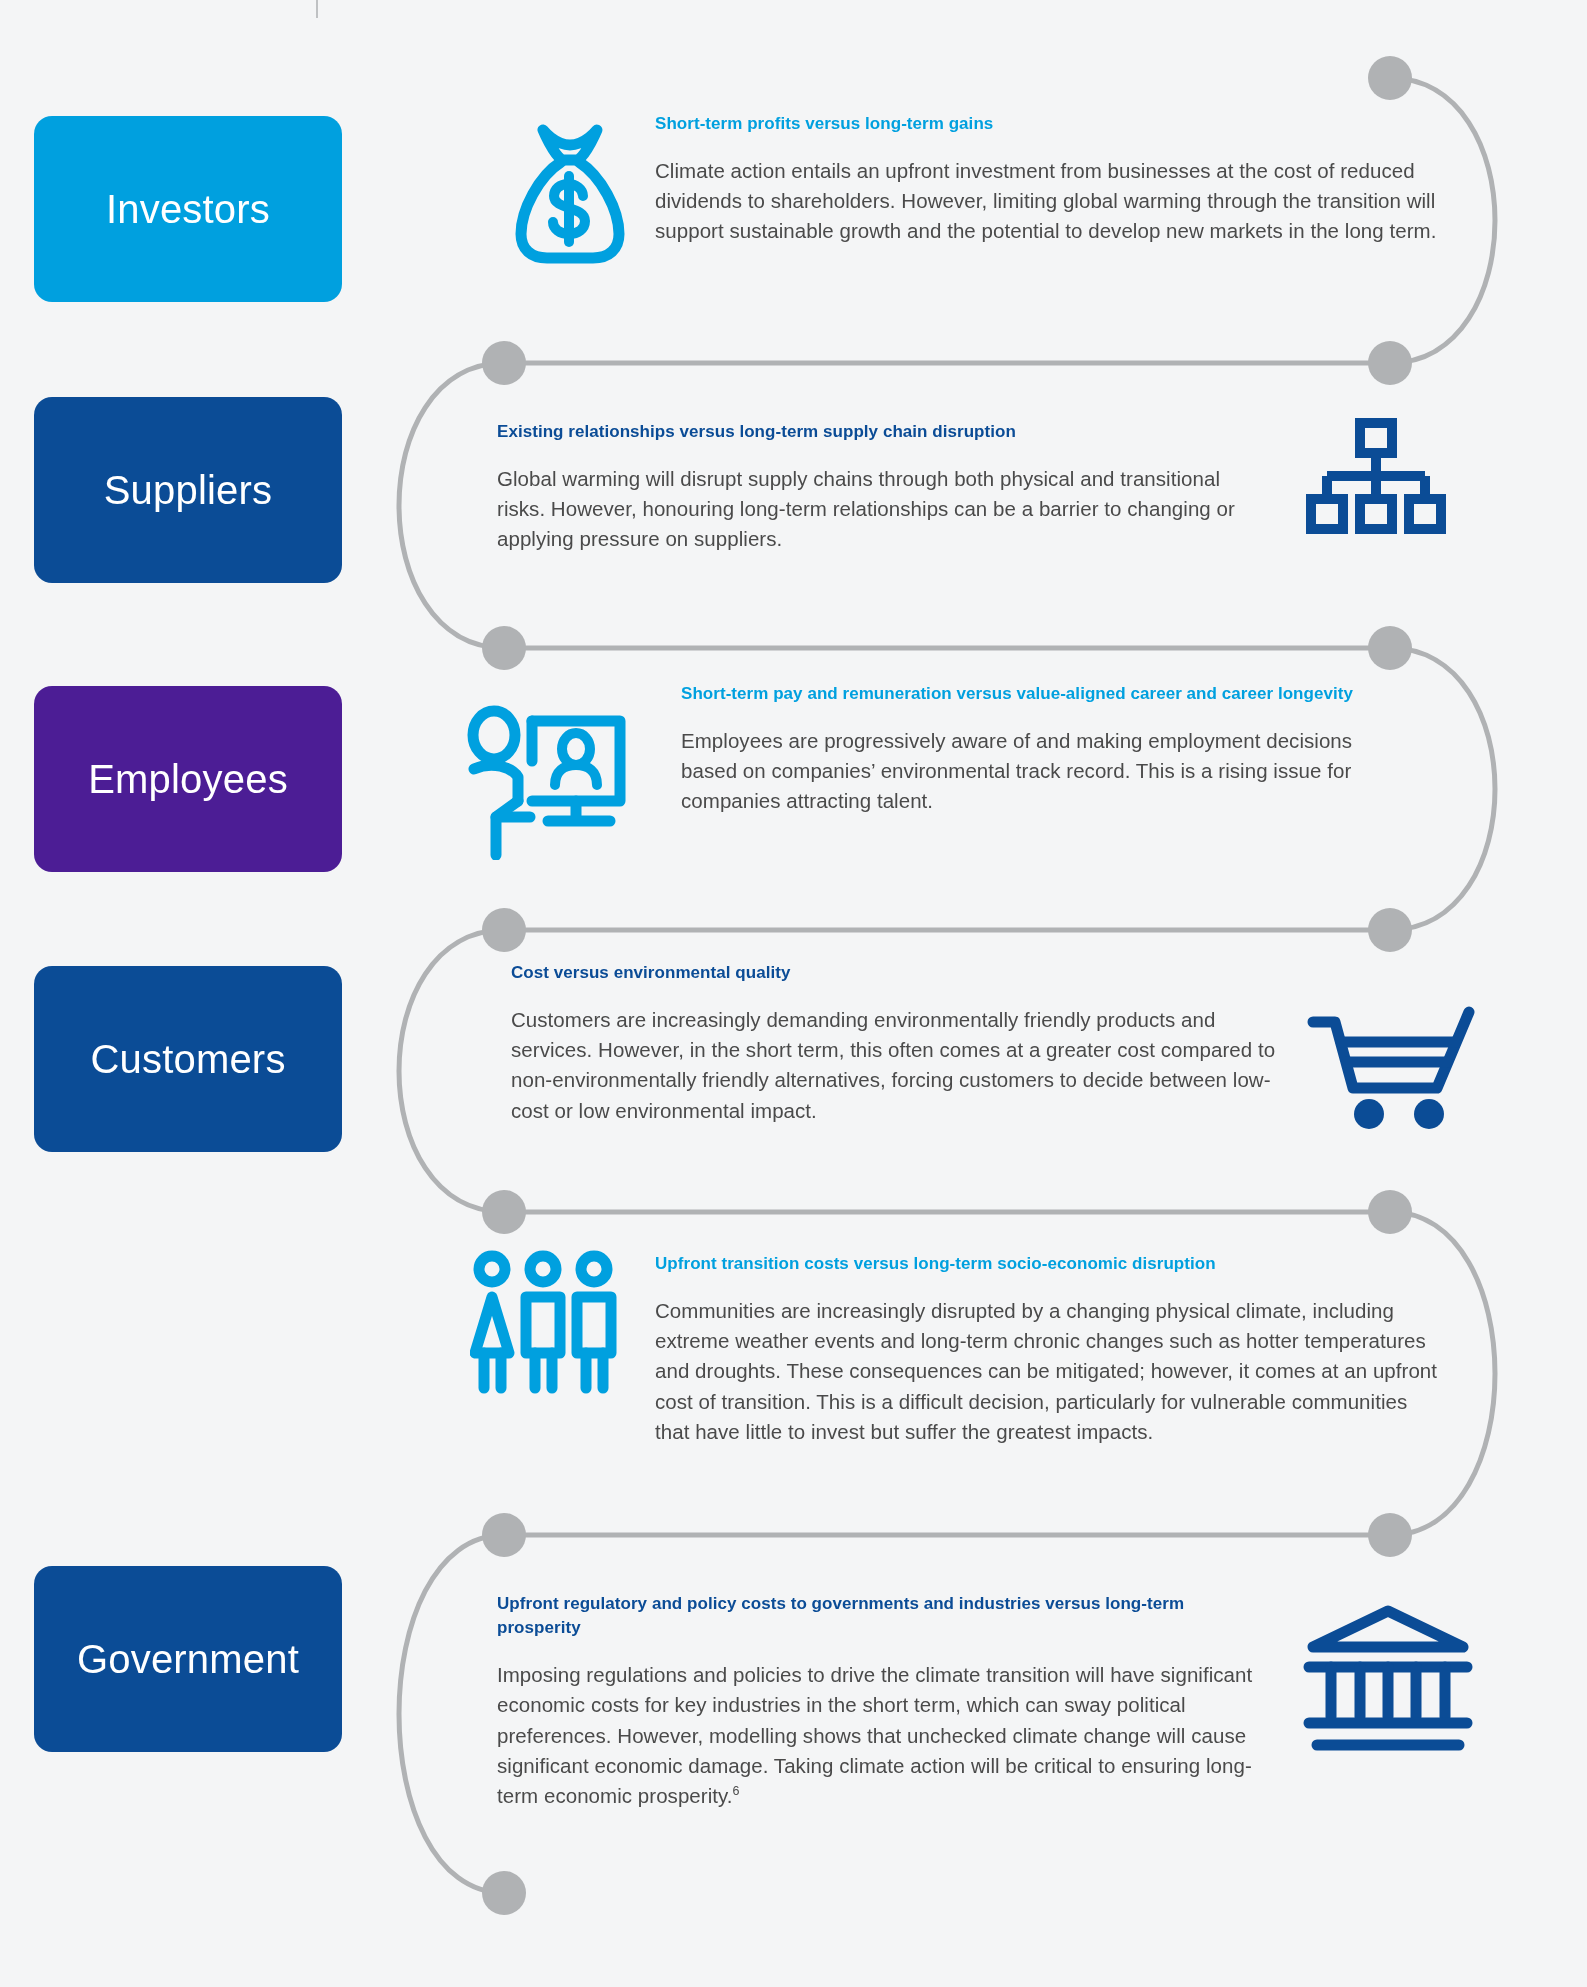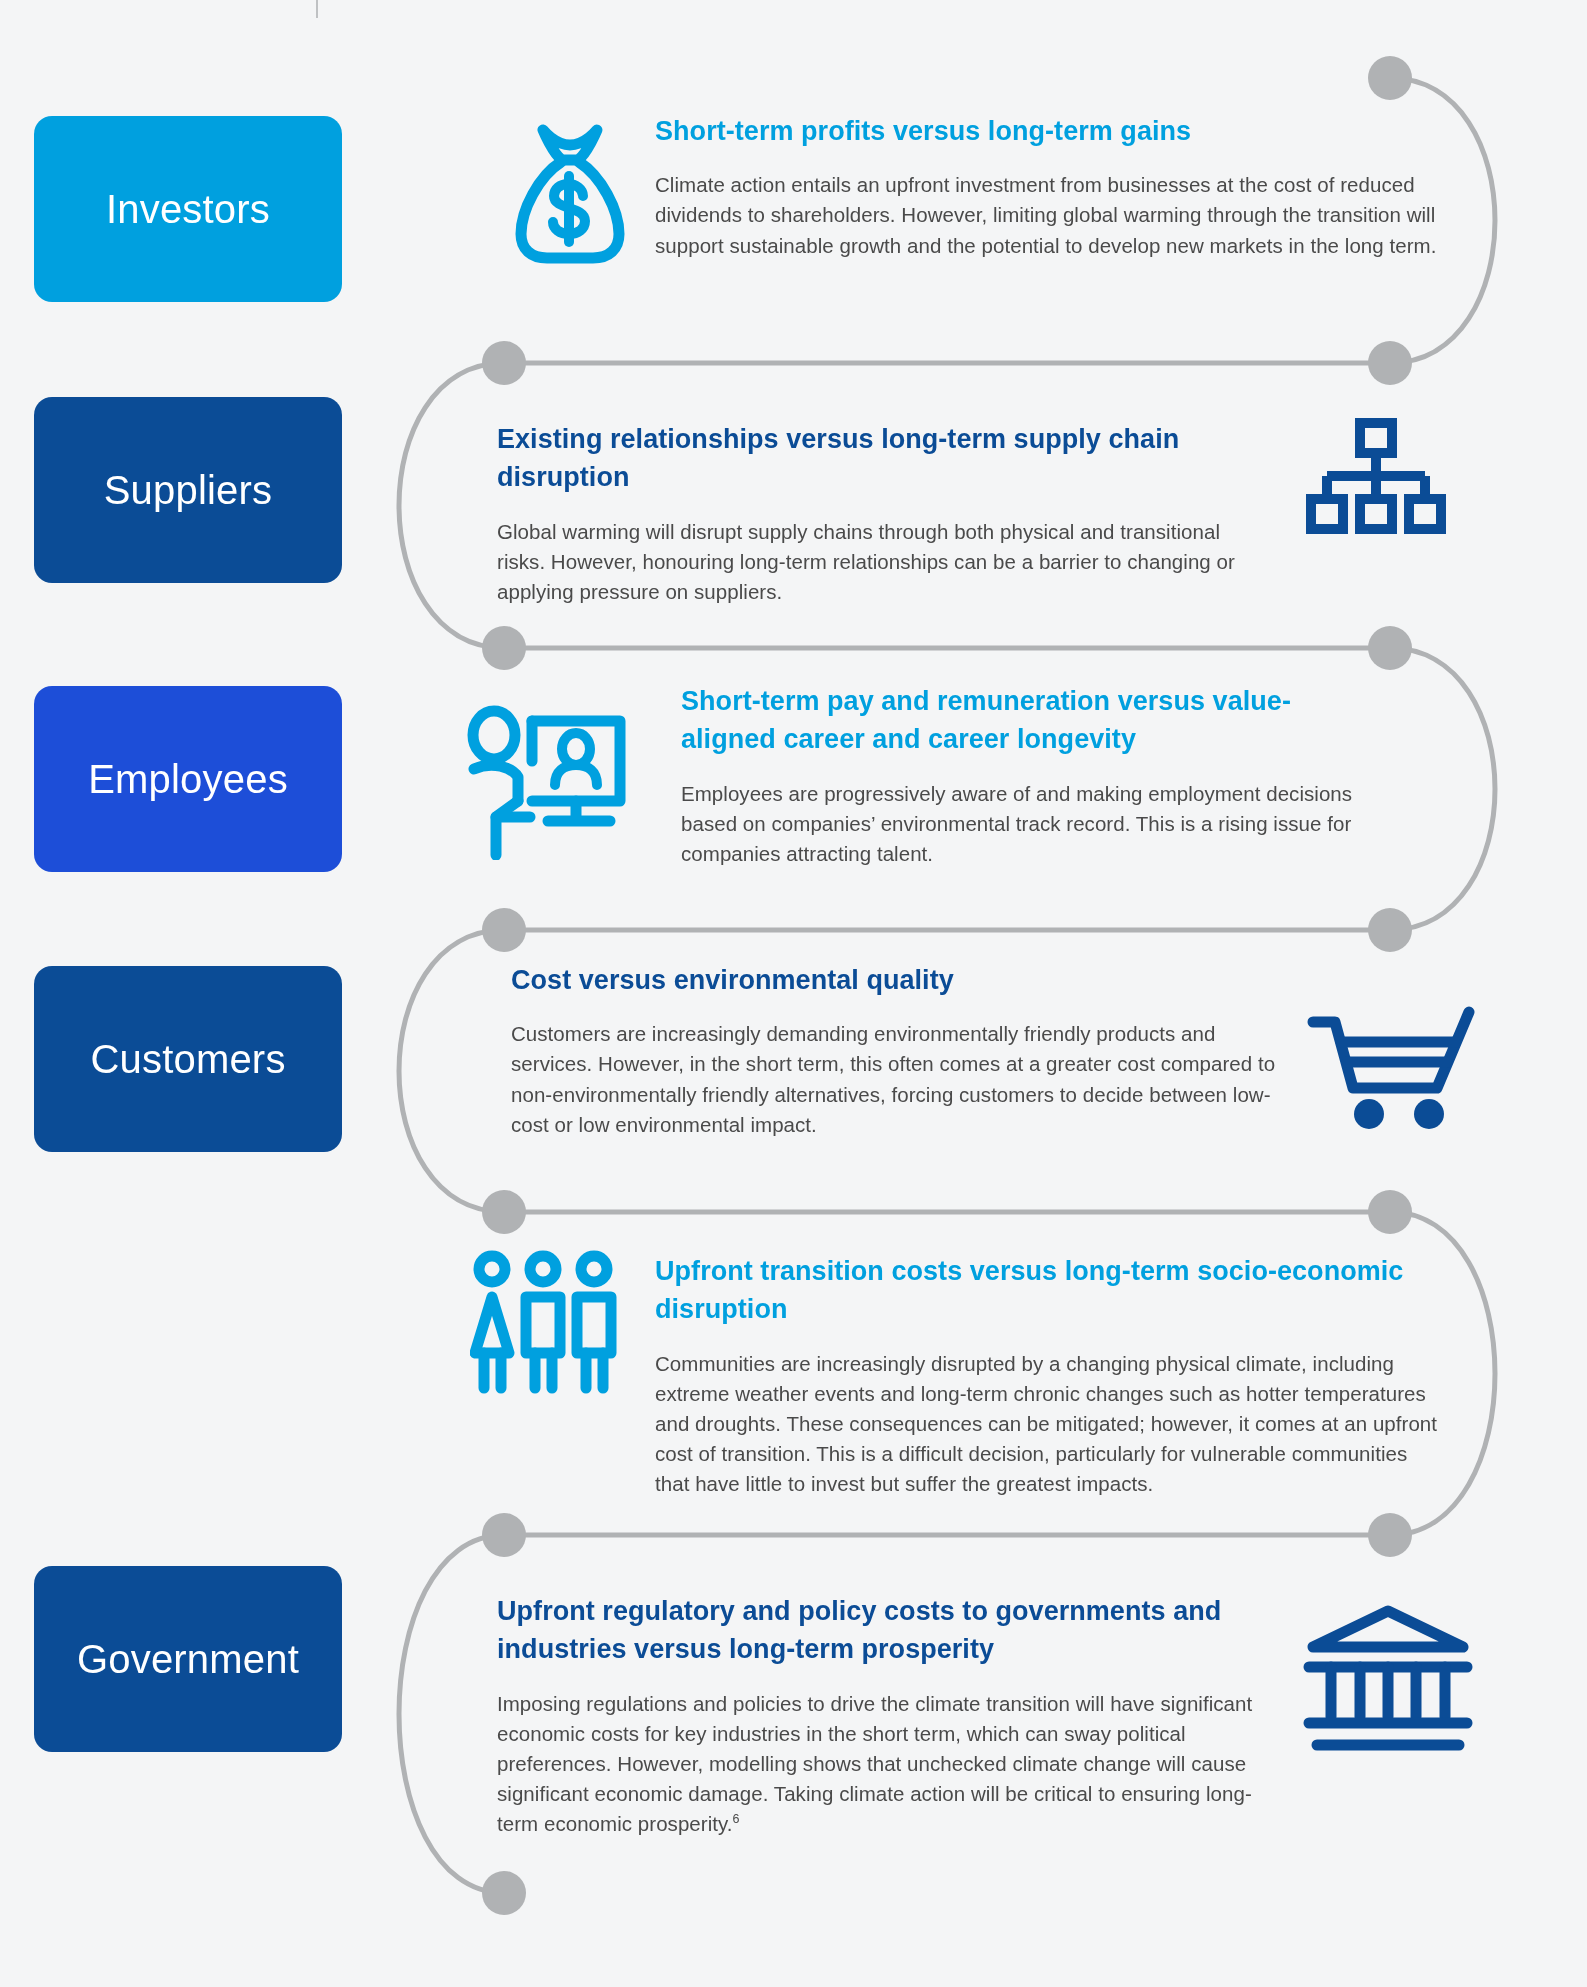--- a/index.html
+++ b/index.html
@@ -53,21 +53,21 @@
     font-weight: 400;
     letter-spacing: 0.2px;
     line-height: 1;
     white-space: nowrap;
   }
   
   .section-body {
     position: absolute;
   }
   .sec-head {
-    font-size: 27px;
+    font-size: 17px;
     font-weight: 700;
     line-height: 1.42;
     margin: 0 0 20px 0;
     letter-spacing: 0.05px;
   }
   .sec-text {
     font-size: 20.5px;
     font-weight: 400;
     line-height: 1.47;
     color: #4a4a4a;
@@ -123,21 +123,21 @@
       <circle cx="504" cy="1893" r="22"></circle>
     </g>
   </svg>
 
   <div class="label-box" style="left:34px; top:397px; background:#0B4C96;">
     <span class="label-text">Suppliers</span>
   </div>
   <div class="label-box" style="left:34px; top:116px; background:#00A0DF;">
     <span class="label-text">Investors</span>
   </div>
-  <div class="label-box" style="left:34px; top:686px; background:#1d4ed8;text-align:center;">
+  <div class="label-box" style="left:34px; top:686px; background:#4c1d95;text-align:center;">
     <span class="label-text">Employees</span>
   </div>
   <div class="label-box" style="left:34px; top:966px; background:#0B4C96;">
     <span class="label-text">Customers</span>
   </div>
   <div class="label-box" style="left:34px; top:1566px; background:#0B4C96;">
     <span class="label-text">Government</span>
   </div>
 
   <div class="icon-wrap" style="left:505px; top:118px; width:130px; height:150px;">

